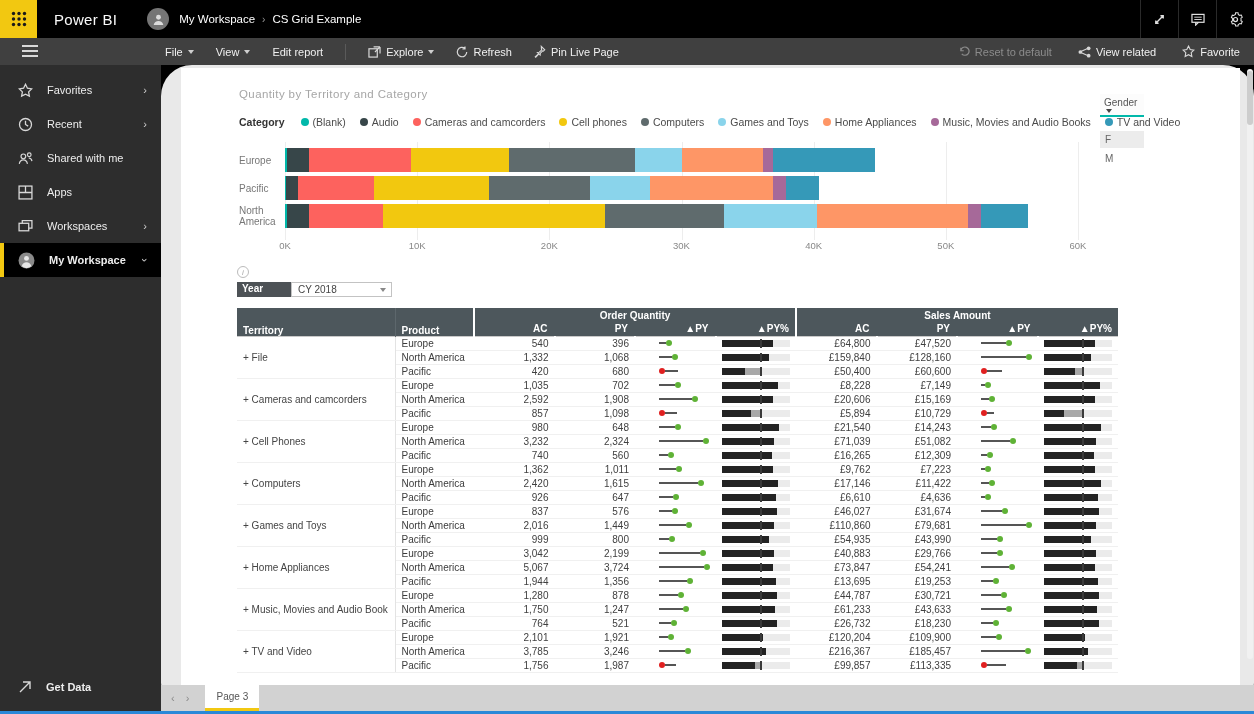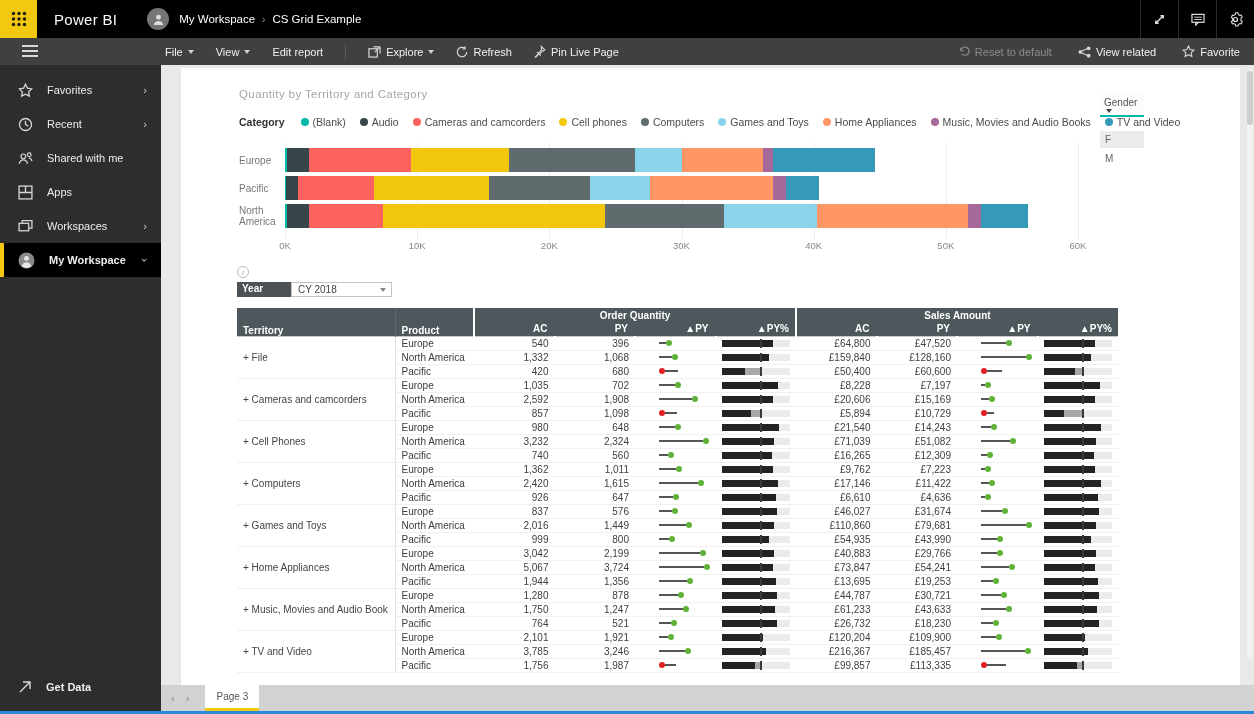--- a/index.html
+++ b/index.html
@@ -34,21 +34,21 @@
   
   .sidebar { position:absolute; left:0; top:65px; width:161px; height:649px; background:#2d2d2d; }
   .side-item { height:34px; display:flex; align-items:center; color:#ededed; font-size:11px;
     cursor:pointer; position:relative; padding-left:18px; gap:14px; }
   .side-item .chev { position:absolute; right:14px; color:#cfcfcf; }
   .side-item.active { background:#000; }
   .side-item.active::before { content:""; position:absolute; left:0; top:0; bottom:0; width:4px; background:#F2C811; }
   .side-footer { position:absolute; left:0; bottom:12px; width:100%; height:30px; display:flex;
     align-items:center; padding-left:18px; gap:14px; color:#ededed; font-size:11px; cursor:pointer; }
 
-  .workarea { position:absolute; left:161px; top:65px; width:1093px; height:649px; background:#e9e9e9; }
+  .workarea { position:absolute; left:161px; top:65px; width:1093px; height:649px; background:#e9e9e9;border-radius:31px; }
   .canvas { position:absolute; left:20px; top:3px; width:1059px; height:618px; background:#fff; }
   .vscroll { position:absolute; right:1px; top:4px; width:6px; height:590px; background:#f1f1f1; border-radius:3px; }
   .vscroll .thumb { position:absolute; top:2px; left:0; width:6px; height:54px; background:#cdcdcd; border-radius:3px; }
 
   
   .chart-title { position:absolute; left:58px; top:20px; font-size:11.5px; color:#a6a6a6; letter-spacing:.4px; }
   .legend { position:absolute; left:58px; top:48px; display:flex; align-items:center; gap:14px;
     font-size:10.5px; color:#4b4b4b; white-space:nowrap; }
   .legend .ltitle { font-weight:bold; color:#333; margin-right:2px; }
   .legend-item { display:flex; align-items:center; gap:4px; cursor:pointer; }
@@ -541,21 +541,21 @@
                   <span class="l-dot g"></span>
                 </div>
               </td>
               <td class="bul">
                 <span class="b-track">
                   <i class="b-fill" style="width:81.9%"></i>
                   <i class="b-tick"></i>
                 </span>
               </td>
               <td class="num">£8,228</td>
-              <td class="num">£7,197</td>
+              <td class="num">£7,149</td>
               <td class="ind">
                 <div class="lolli">
                   <span class="l-line" style="width:4px"></span>
                   <span class="l-dot g"></span>
                 </div>
               </td>
               <td class="bul">
                 <span class="b-track">
                   <i class="b-fill" style="width:81.9%"></i>
                   <i class="b-tick"></i>

